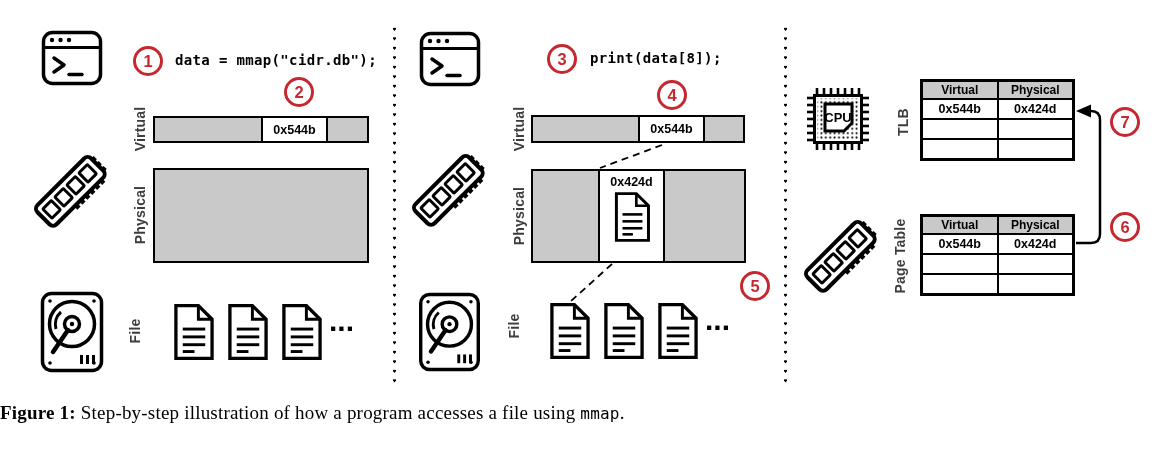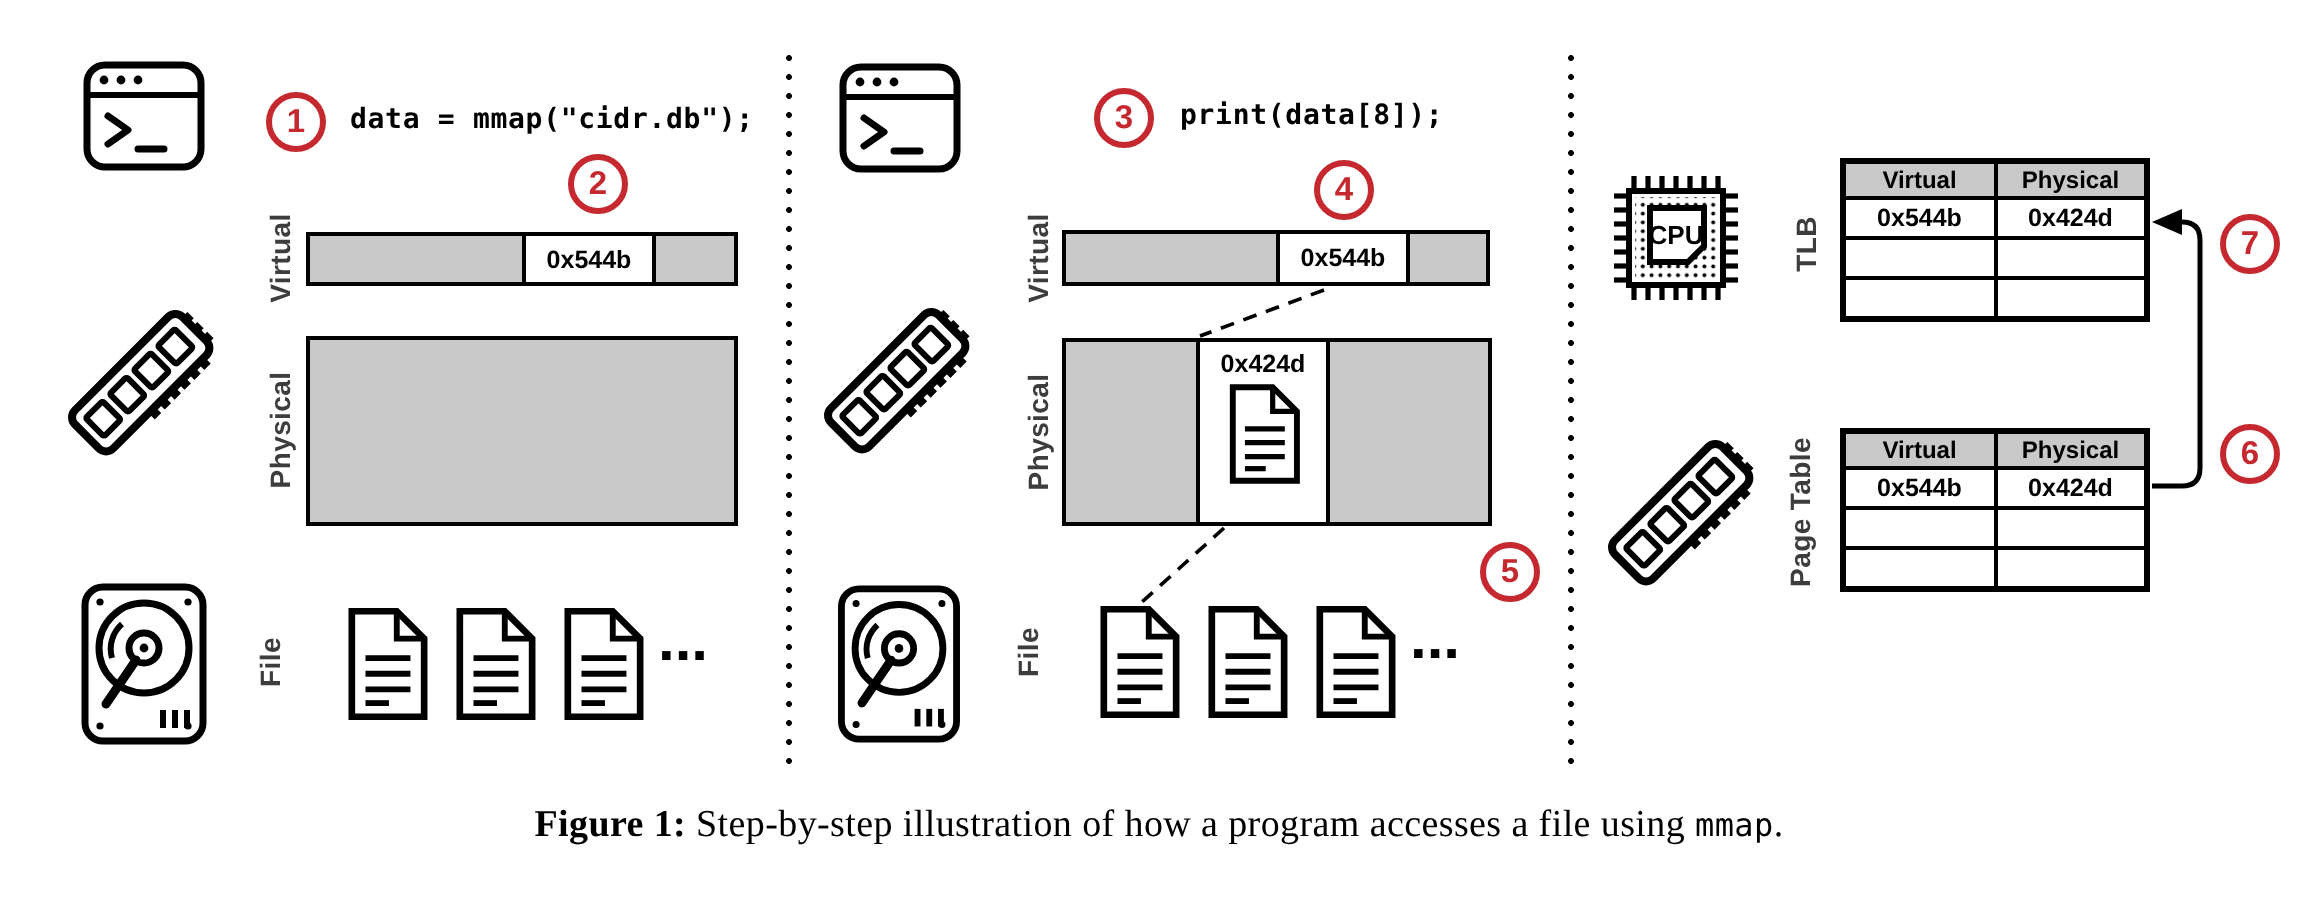--- a/index.html
+++ b/index.html
@@ -32,21 +32,21 @@
   
   .memtable{position:absolute;border-collapse:collapse;table-layout:fixed;width:155px;
             border:3px solid #000;background:#fff;}
   .memtable th{background:#c9c9c9;border:2px solid #000;height:16px;
                font:bold 12px "Liberation Sans",sans-serif;color:#000;padding:0;}
   .memtable td{border:2px solid #000;height:18px;text-align:center;padding:0;
                font:bold 12.5px "Liberation Sans",sans-serif;color:#000;}
   .ellip{position:absolute;font:bold 30px "Liberation Sans",sans-serif;color:#000;
          letter-spacing:0;line-height:36px;}
   
-  .caption{position:absolute;left:0;right:0;top:402px;text-align:center;color:#000;
+  .caption{position:absolute;left:0;right:0;top:402px;color:#000;
            font:19px "Liberation Serif",serif;letter-spacing:.2px;}
   .caption b{font-weight:bold;}
   .caption .mono{font-family:"DejaVu Sans Mono",monospace;font-size:16px;}
   svg{display:block;}
   #overlay{position:absolute;left:0;top:0;pointer-events:none;}
 </style>
 </head>
 <body>
 
 <div id="canvas">

